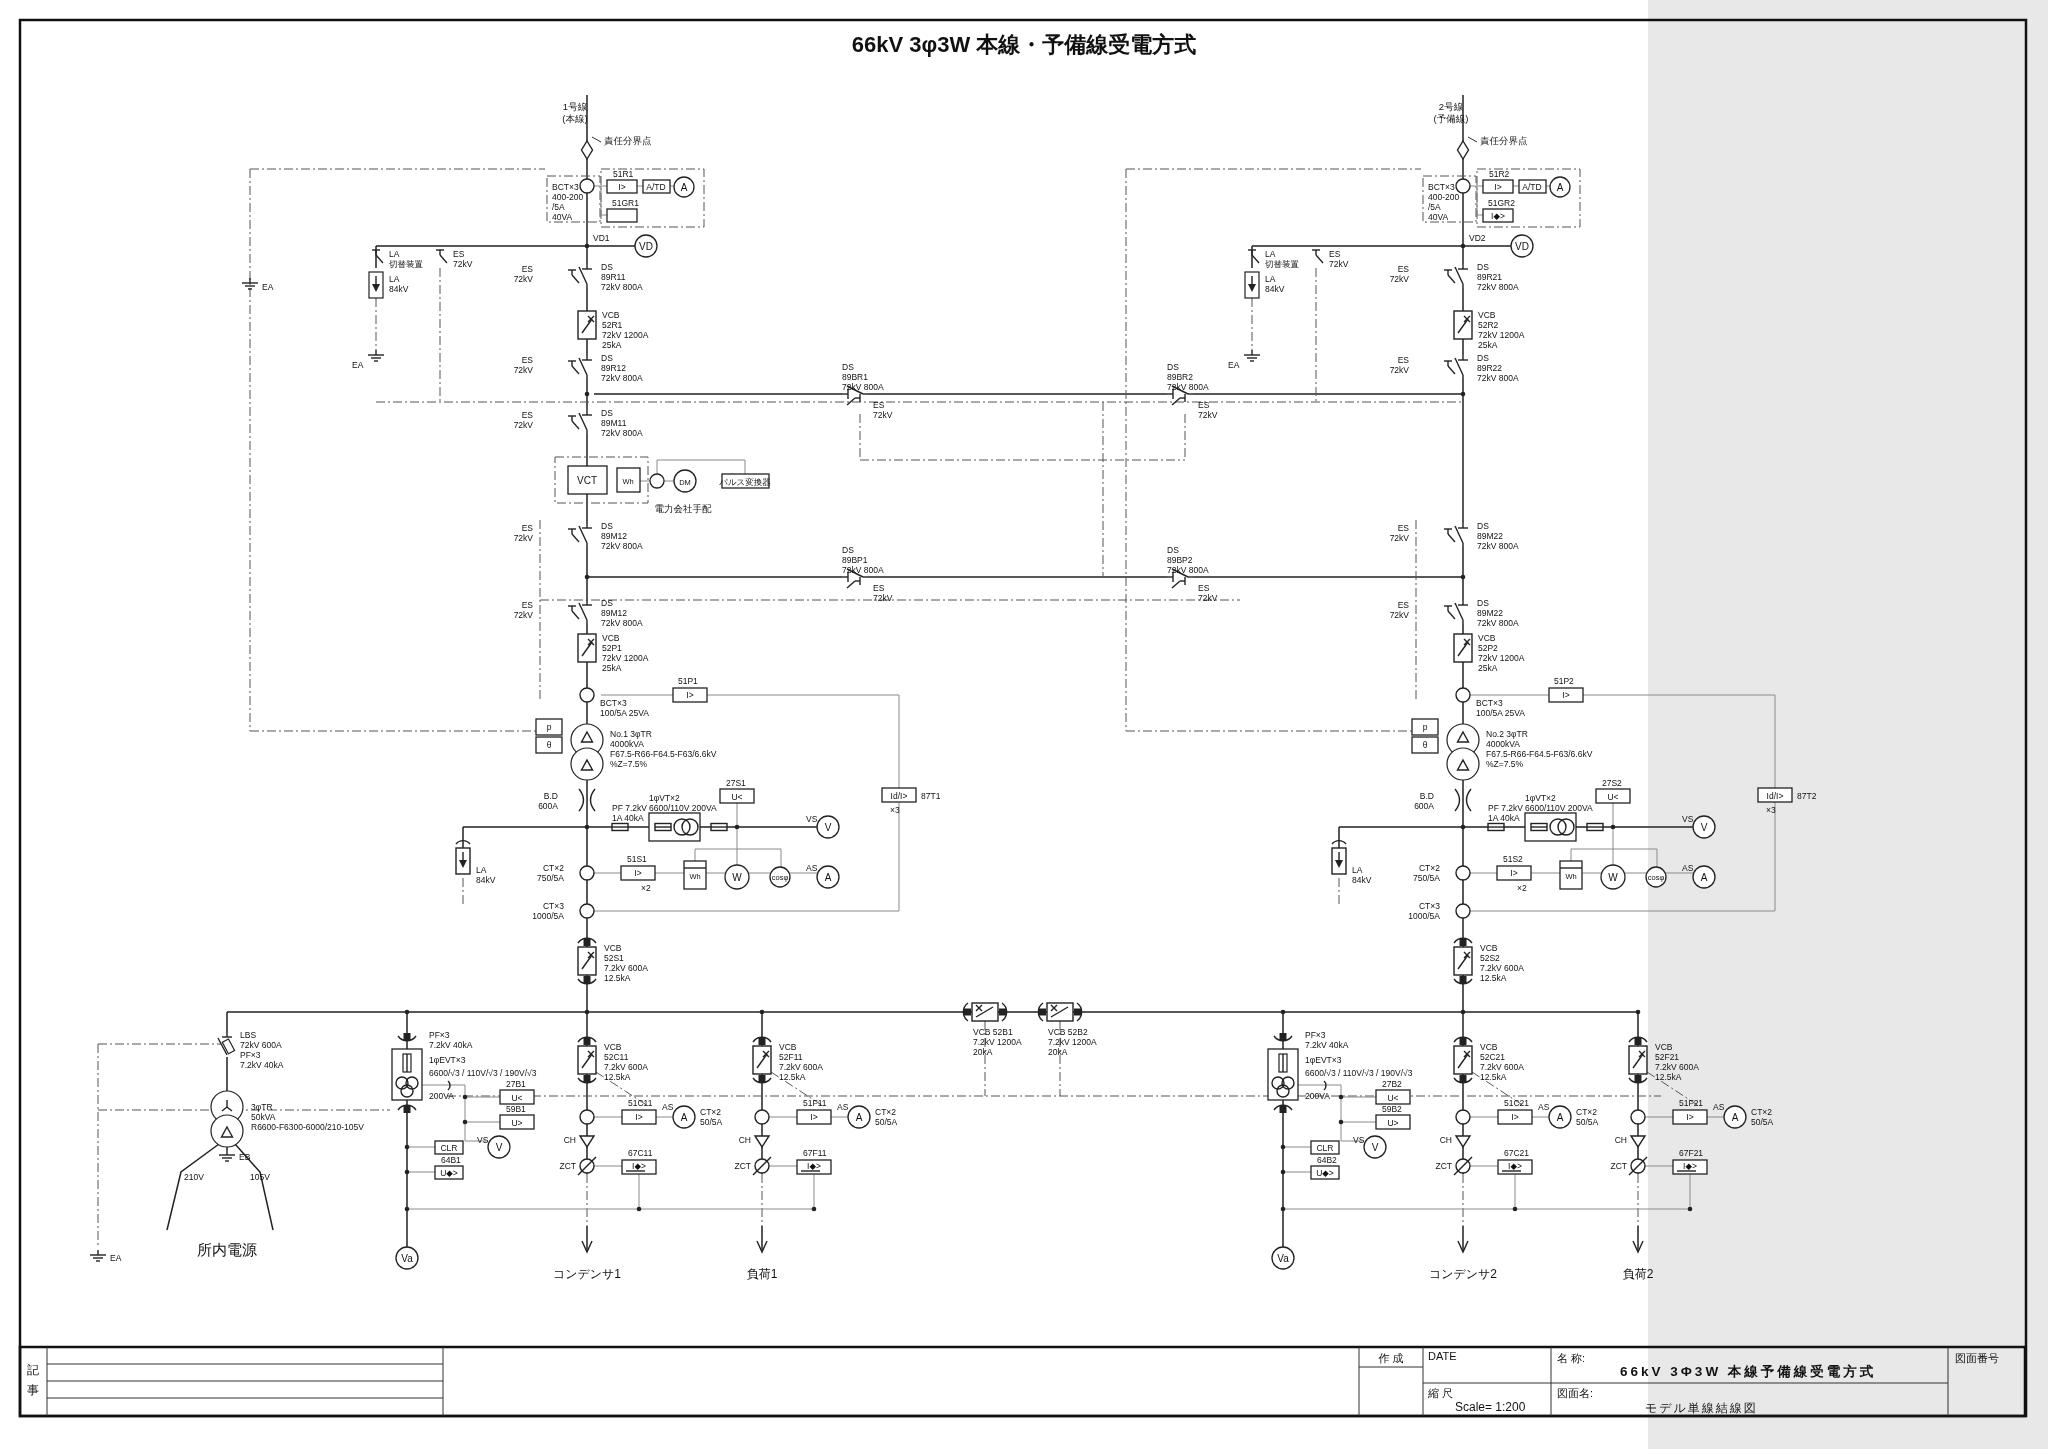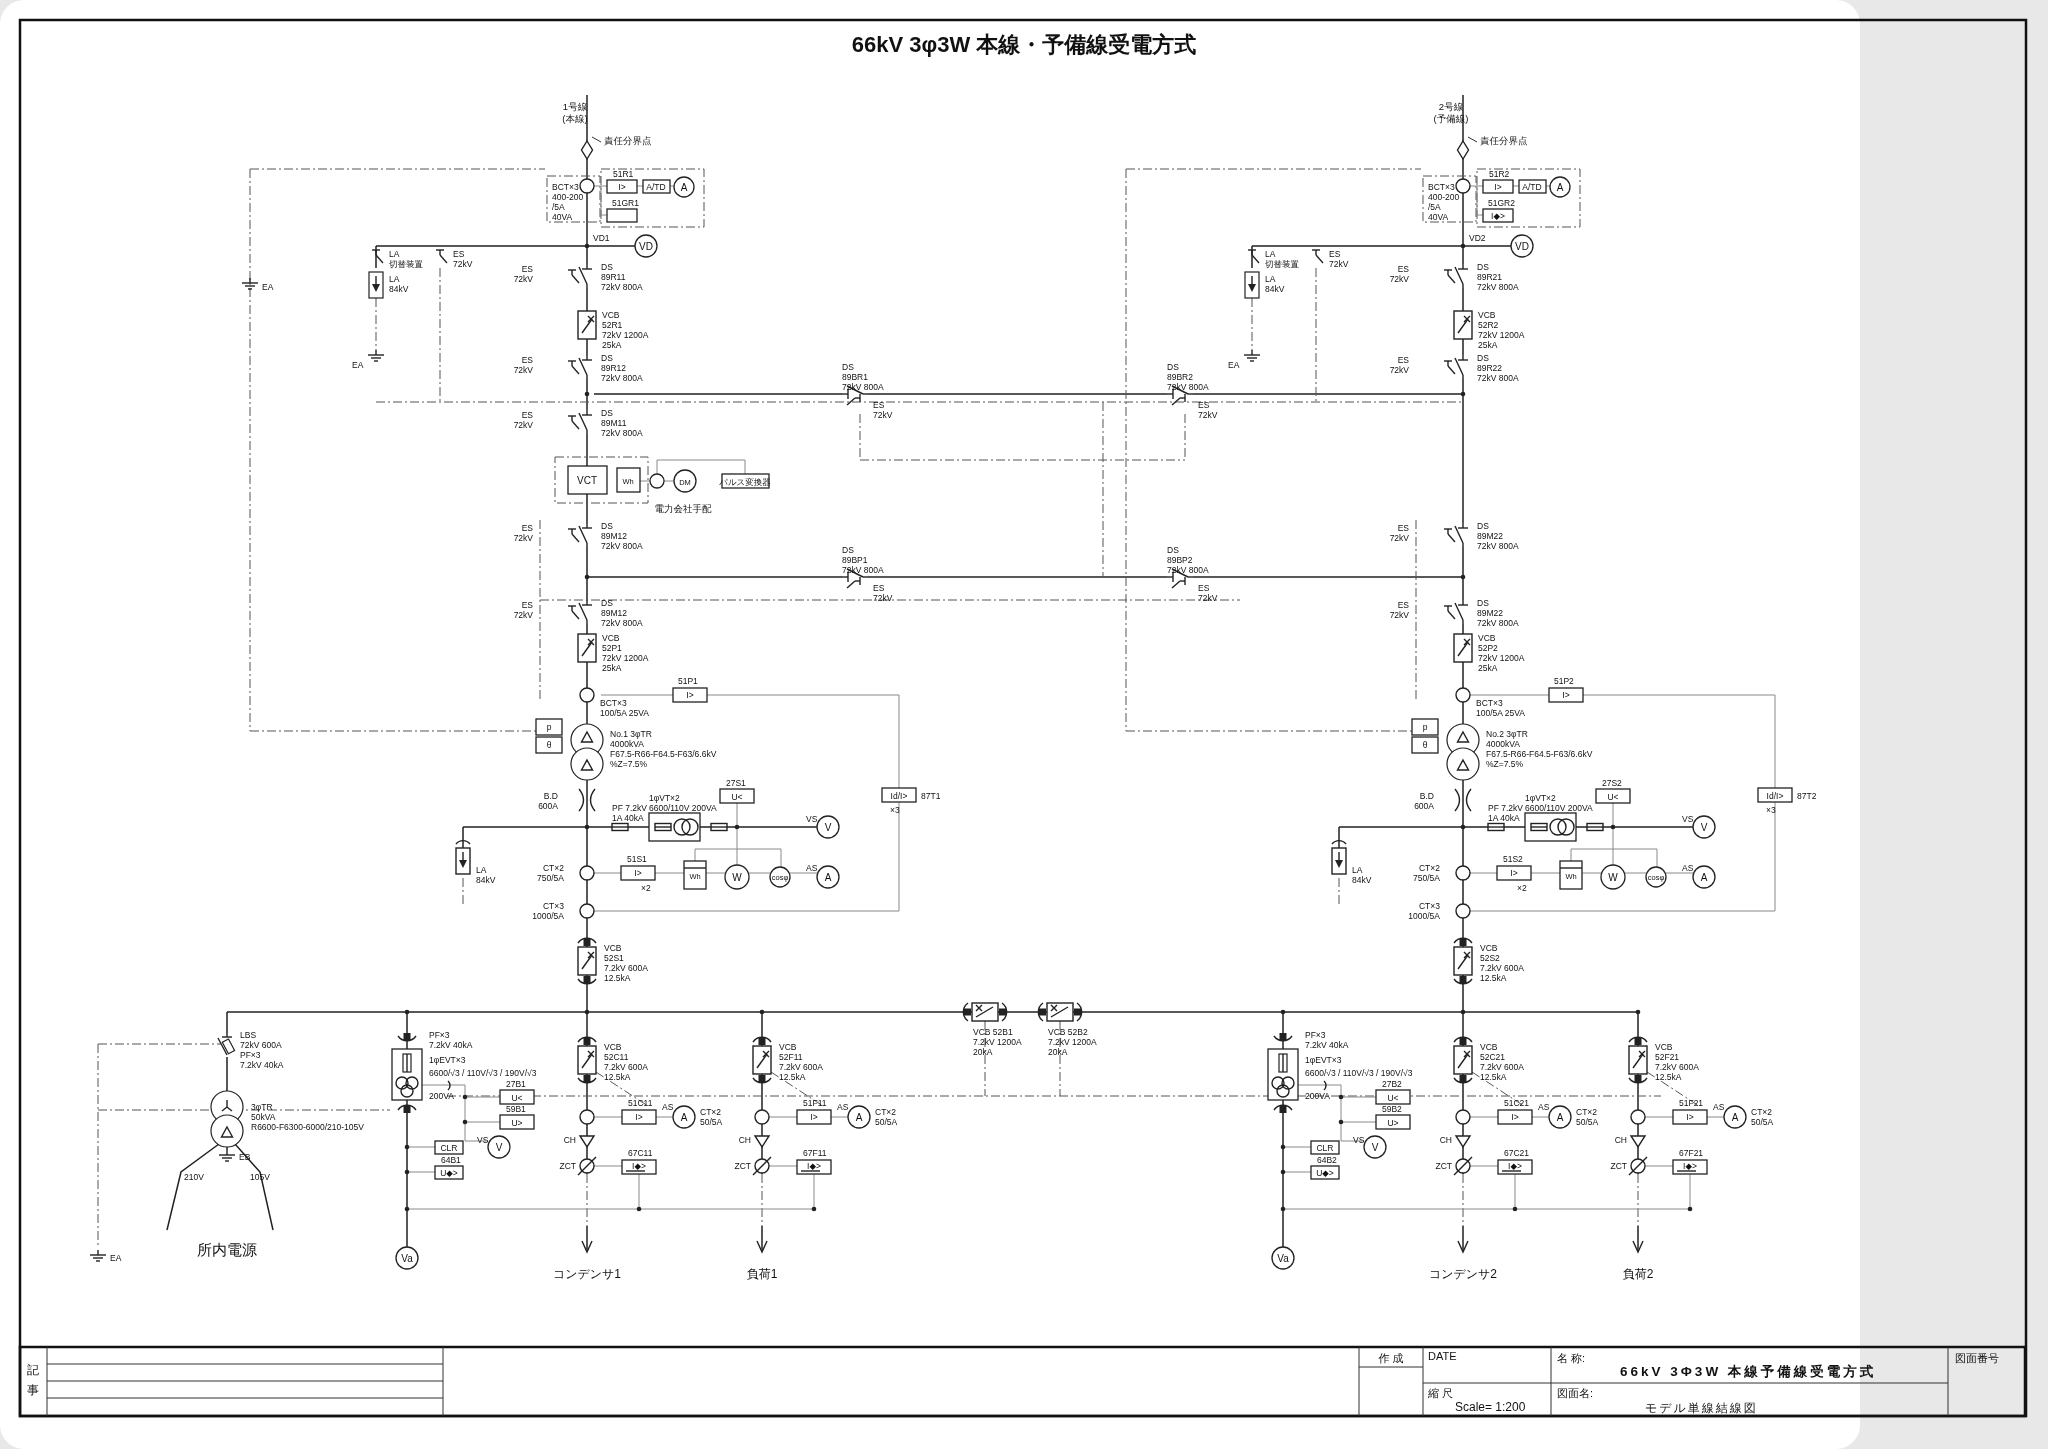--- a/index.html
+++ b/index.html
@@ -1,16 +1,16 @@
 <!DOCTYPE html>
 <html><head>
 <meta charset="utf-8">
 <style>
   html,body{margin:0;padding:0;background:#e8e8e8;font-family:"Liberation Sans",sans-serif;}
-  .page{position:relative;width:1860px;height:1449px;background:#ffffff;border-radius:24px;}
+  .page{position:relative;width:1648px;height:1449px;background:#ffffff;}
   svg{position:absolute;left:0;top:0;}
   .w{stroke:#222;stroke-width:1.5;fill:none;}
   .t{stroke:#8a8a8a;stroke-width:1;fill:none;}
   .dd{stroke:#555;stroke-width:1;fill:none;stroke-dasharray:9 3 2 3;}
   .sym{stroke:#222;stroke-width:1.4;fill:none;}
   .symf{stroke:#222;stroke-width:1.2;fill:#fff;}
   .fill{fill:#222;stroke:none;}
   .bx{stroke:#222;stroke-width:1.3;fill:#fff;}
   text{fill:#111;font-family:"Liberation Sans",sans-serif;}
   .lb{font-size:8.5px;}

